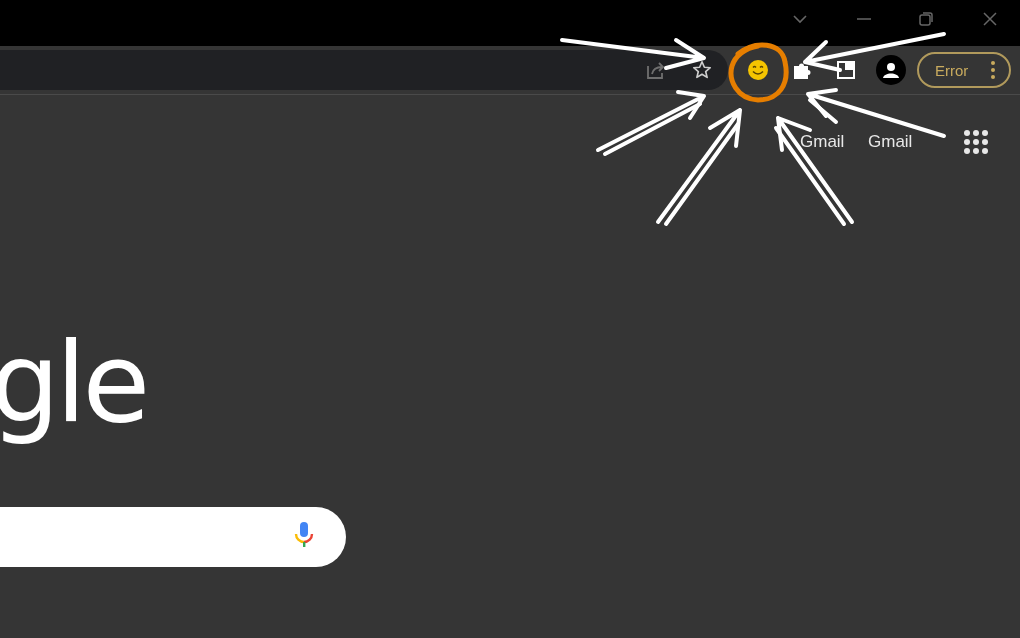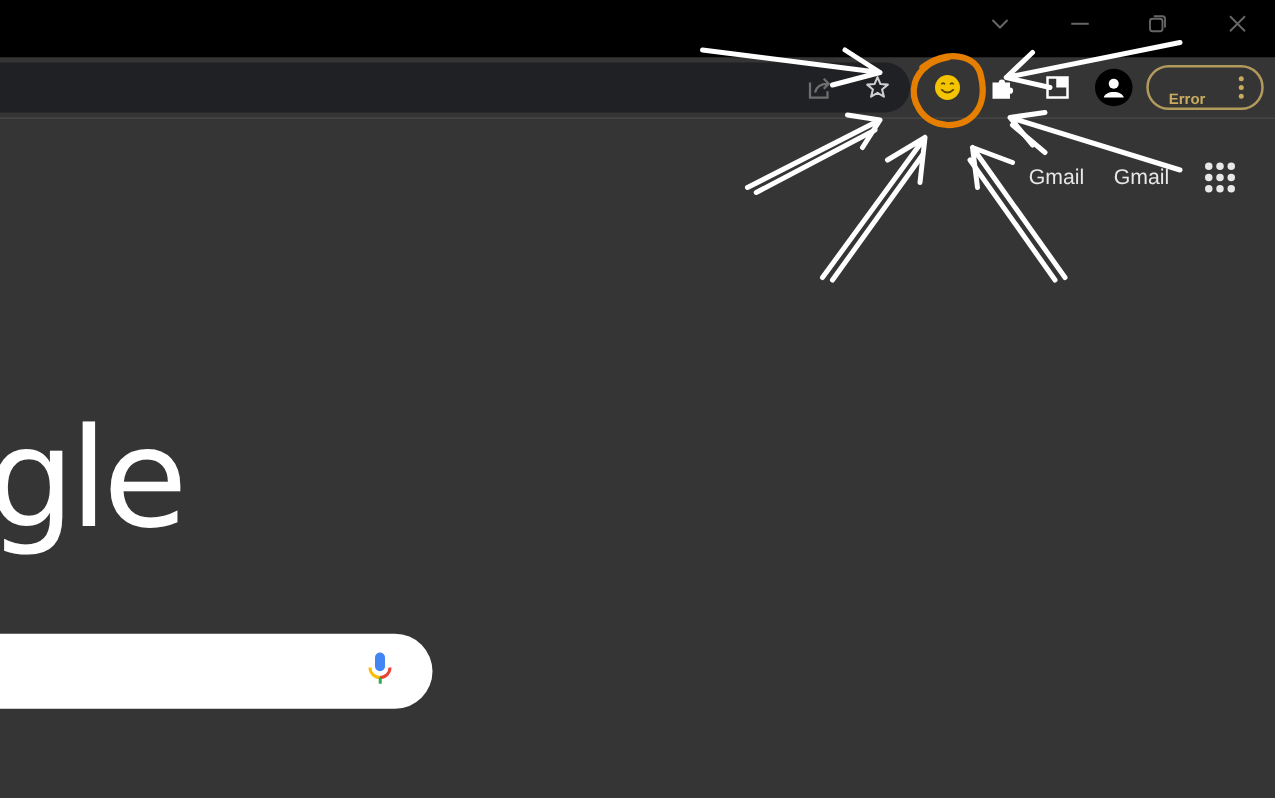--- a/index.html
+++ b/index.html
@@ -3,24 +3,24 @@
 <meta charset="utf-8">
 <style>
   html,body{margin:0;padding:0;}
   body{width:1020px;height:638px;overflow:hidden;background:#353535;position:relative;font-family:"Liberation Sans",sans-serif;}
   .titlebar{position:absolute;left:0;top:0;width:1020px;height:46px;background:#000;}
   .winbtn{position:absolute;top:6px;width:40px;height:26px;display:flex;align-items:center;justify-content:center;cursor:pointer;}
   .toolbar{position:absolute;left:0;top:46px;width:1020px;height:48px;background:#353535;border-bottom:1px solid #4a4a4a;}
   .omnibox{position:absolute;left:0;top:4px;width:728px;height:40px;background:#202124;border-radius:0 20px 20px 0;}
   .tbicon{position:absolute;top:12px;width:24px;height:24px;display:flex;align-items:center;justify-content:center;cursor:pointer;}
   .avatar{position:absolute;left:876px;top:9px;width:30px;height:30px;border-radius:50%;background:#000;display:flex;align-items:center;justify-content:center;}
-  .errorbtn{position:absolute;left:917px;top:6px;width:94px;height:36px;box-sizing:border-box;border:2px solid #b19a5c;border-radius:18px;display:flex;align-items:flex-end;padding-left:16px;color:#c9ab5e;font-size:12px;cursor:pointer;font-weight:bold;}
+  .errorbtn{position:absolute;left:917px;top:6px;width:94px;height:36px;box-sizing:border-box;border:2px solid #b19a5c;border-radius:18px;display:flex;align-items:center;padding-left:16px;color:#c9ab5e;font-size:15px;cursor:pointer;}
   .errorbtn .dots{position:absolute;right:14px;top:7px;display:flex;flex-direction:column;gap:3px;}
   .errorbtn .dots i{display:block;width:4px;height:4px;border-radius:50%;background:#c9ab5e;}
-  .toplinks{position:absolute;top:132px;color:#e8e8e8;font-size:17px;cursor:pointer;margin-left:23px;}
+  .toplinks{position:absolute;top:132px;color:#e8e8e8;font-size:17px;cursor:pointer;}
   .apps{position:absolute;left:964px;top:130px;width:24px;height:24px;display:grid;grid-template-columns:repeat(3,6px);gap:3px;cursor:pointer;}
   .apps i{display:block;width:6px;height:6px;border-radius:50%;background:#e8e8e8;}
   .logo{position:absolute;left:-10px;top:328px;font-size:110px;color:#fff;font-weight:500;letter-spacing:-4px;line-height:1;font-family:"DejaVu Sans",sans-serif;}
   .search{position:absolute;left:-30px;top:507px;width:376px;height:60px;background:#fff;border-radius:30px;}
   .mic{position:absolute;left:292px;top:520px;cursor:pointer;}
   .overlay{position:absolute;left:0;top:0;pointer-events:none;}
 </style>
 </head>
 <body>
 

